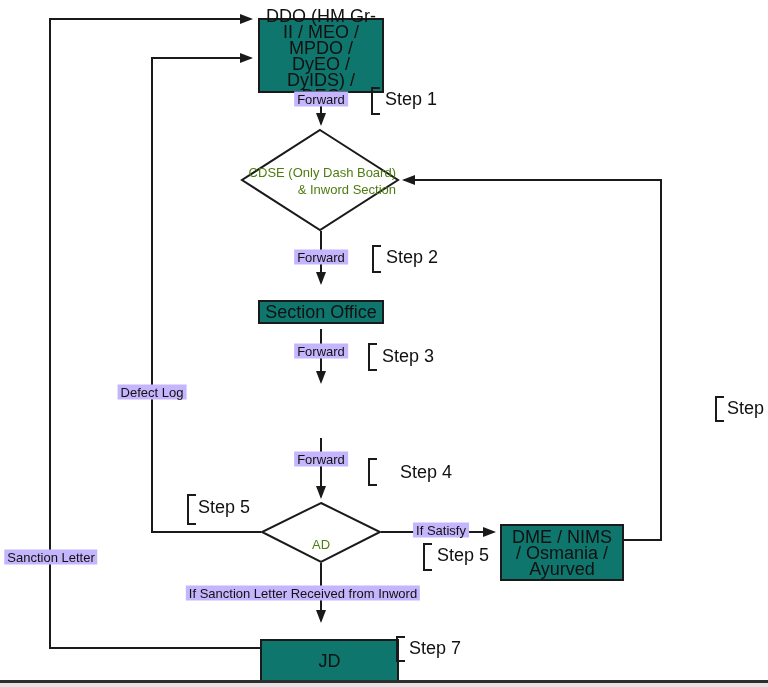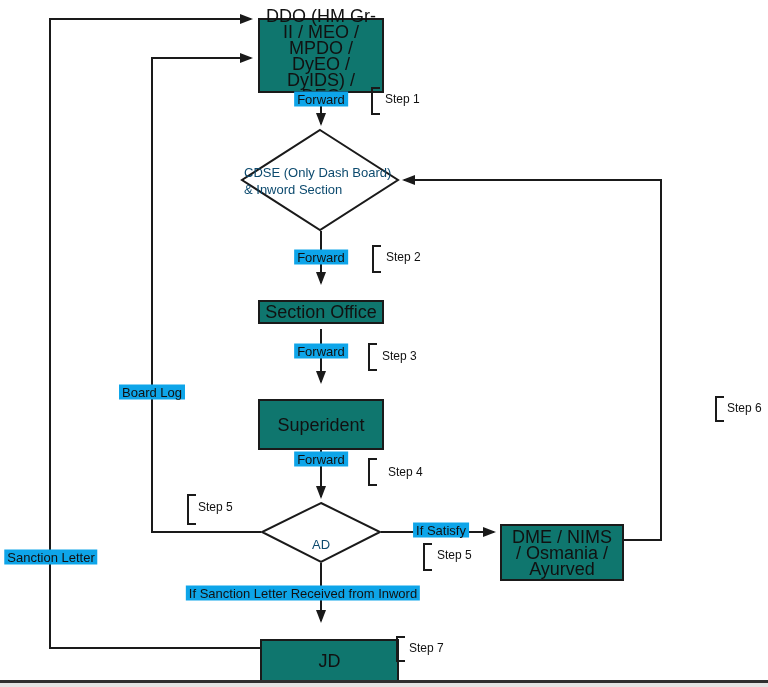--- a/index.html
+++ b/index.html
@@ -27,46 +27,46 @@
     justify-content: center;
     text-align: center;
     font-size: 18px;
     line-height: 16px;
     color: #111111;
     margin-top: 12px;
   }
   .diamond-label {
     position: absolute;
     transform: translate(-50%, -50%);
-    text-align: left;
+    text-align: right;
     font-size: 13px;
     line-height: 17px;
-    color: #0c4a6e;
+    color: #4d7c0f;
   }
   .edge-label {
     position: absolute;
     transform: translate(-50%, -50%);
-    background: #0ea5e9;
+    background: #c4b5fd;
     padding: 0 3px;
     font-size: 13px;
     line-height: 15px;
     white-space: nowrap;
     color: #111111;
   }
   .edge-label.bold { font-weight: bold; }
   .bracket {
     position: absolute;
     width: 9px;
     border-left: 2px solid #1a1a1a;
     border-top: 2px solid #1a1a1a;
     border-bottom: 2px solid #1a1a1a;
   }
   .step-label {
     position: absolute;
-    font-size: 12px;
+    font-size: 18px;
     line-height: 15px;
     white-space: nowrap;
     color: #111111;
   }
   .bottom-strip {
     position: absolute;
     left: 0; top: 683px;
     width: 768px; height: 4px;
     background: #e3e3e3;
   }
@@ -97,50 +97,49 @@
     <g stroke="#1a1a1a" stroke-width="2" fill="#ffffff">
       <polygon points="320,130 398,180 320,230 242,180"></polygon>
       <polygon points="321,503 380,532 321,562 262,532"></polygon>
     </g>
   </svg>
 
   <div class="node" style="left:258px; top:6px; width:126px; height:75px; padding:0 6px;">DDO (HM Gr-II / MEO / MPDO / DyEO / DyIDS) / DEO</div>
 
   <div class="node" style="left:258px; top:288px; width:126px; height:24px;">Section Office</div>
 
-  <div class="node" style="left:258px; top:387px; width:126px; height:51px;">Superident</div>
 
   <div class="node" style="left:500px; top:512px; width:124px; height:57px; padding:0 8px;">DME / NIMS / Osmania / Ayurved</div>
 
   <div class="node" style="left:260px; top:627px; width:139px; height:44px;">JD</div>
 
   <div class="diamond-label" style="left:320px; top:181px; width:152px;">CDSE (Only Dash Board) &amp; Inword Section</div>
 
   <div class="diamond-label" style="left:321px; top:532px;margin-top:12px;">AD</div>
 
   <div class="edge-label" style="left:321px; top:99px;">Forward</div>
   <div class="edge-label" style="left:321px; top:257px;">Forward</div>
   <div class="edge-label" style="left:321px; top:351px;">Forward</div>
   <div class="edge-label" style="left:321px; top:459px;">Forward</div>
-  <div class="edge-label" style="left:152px; top:392px;">Board Log</div>
+  <div class="edge-label" style="left:152px; top:392px;">Defect Log</div>
   <div class="edge-label" style="left:51px; top:557px;">Sanction Letter</div>
   <div class="edge-label" style="left:441px; top:530px;">If Satisfy</div>
   <div class="edge-label" style="left:303px; top:593px;">If Sanction Letter Received from Inword</div>
 
   <div class="bracket" style="left:371px; top:87px; height:28px;"></div>
   <div class="step-label" style="left:385px; top:92px;">Step 1</div>
 
   <div class="bracket" style="left:372px; top:245px; height:28px;"></div>
   <div class="step-label" style="left:386px; top:250px;">Step 2</div>
 
   <div class="bracket" style="left:368px; top:343px; height:28px;"></div>
   <div class="step-label" style="left:382px; top:349px;">Step 3</div>
 
   <div class="bracket" style="left:368px; top:458px; height:28px;"></div>
-  <div class="step-label" style="left:388px; top:465px;text-align:center;">Step 4</div>
+  <div class="step-label" style="left:400px; top:465px;text-align:center;">Step 4</div>
 
   <div class="bracket" style="left:187px; top:494px; height:31px;"></div>
   <div class="step-label" style="left:198px; top:500px;">Step 5</div>
 
   <div class="bracket" style="left:423px; top:543px; height:28px;"></div>
   <div class="step-label" style="left:437px; top:548px;">Step 5</div>
 
   <div class="bracket" style="left:715px; top:396px; height:26px;"></div>
   <div class="step-label" style="left:727px; top:401px;">Step 6</div>
 

